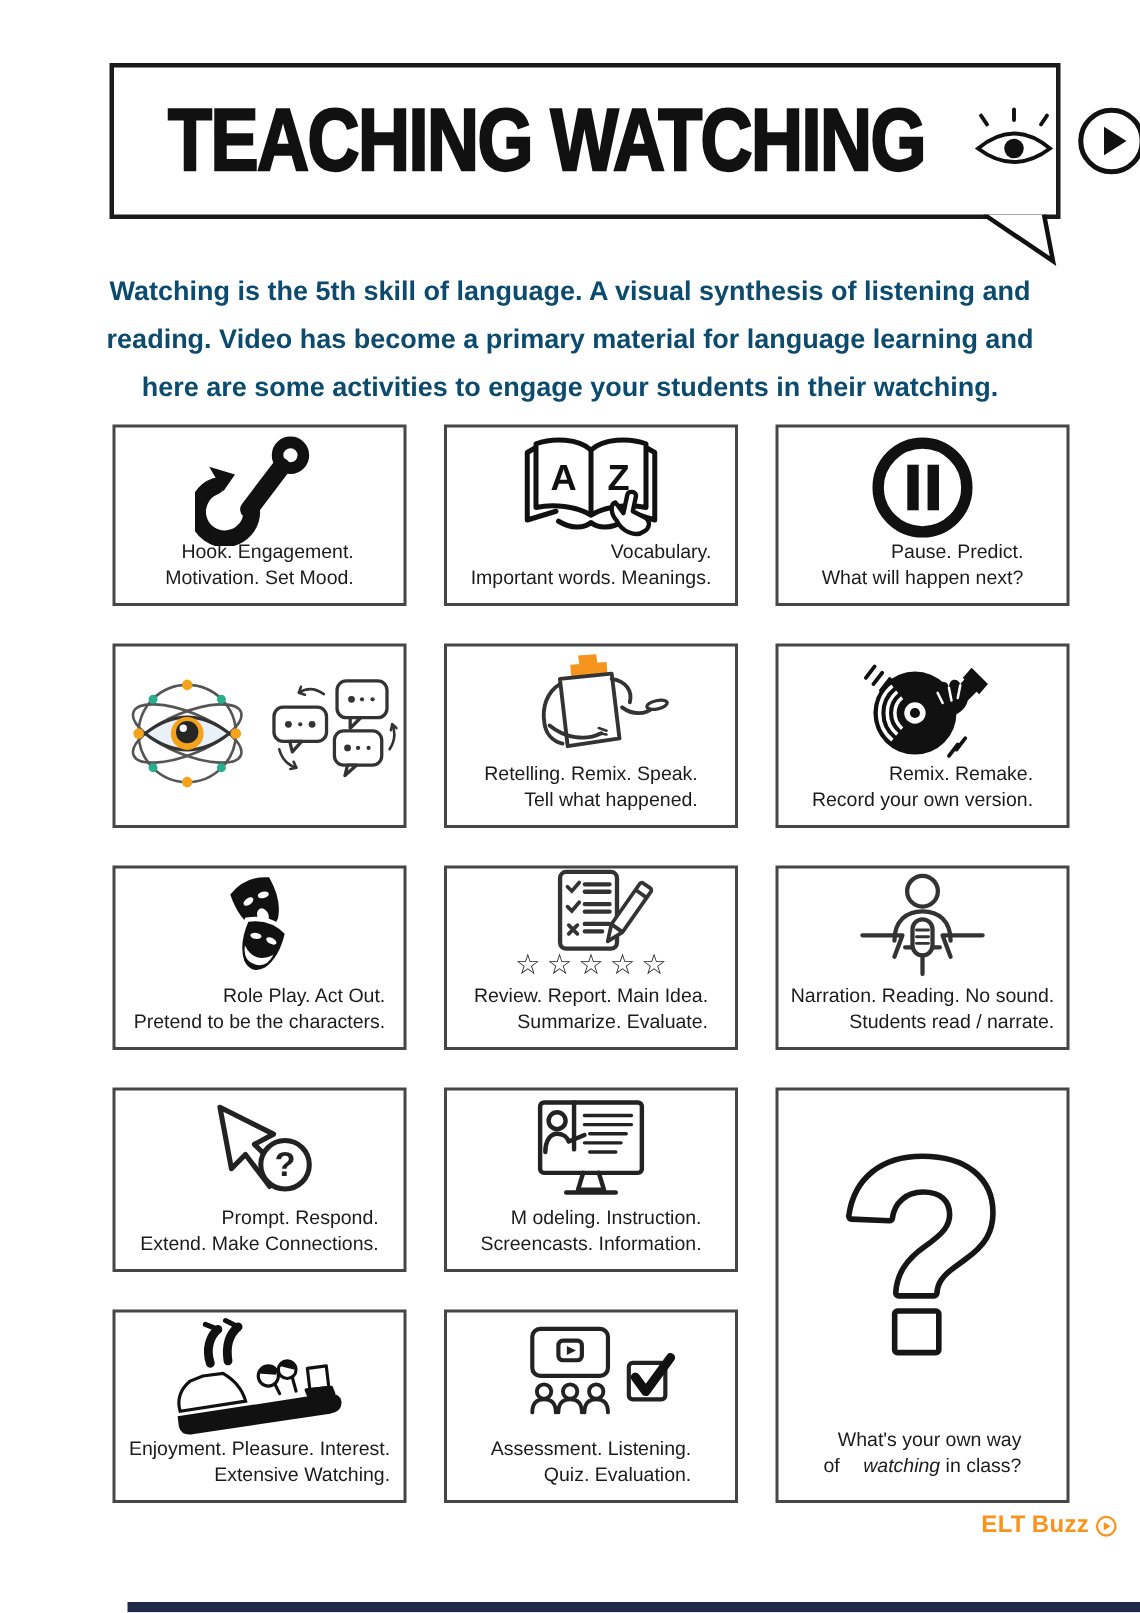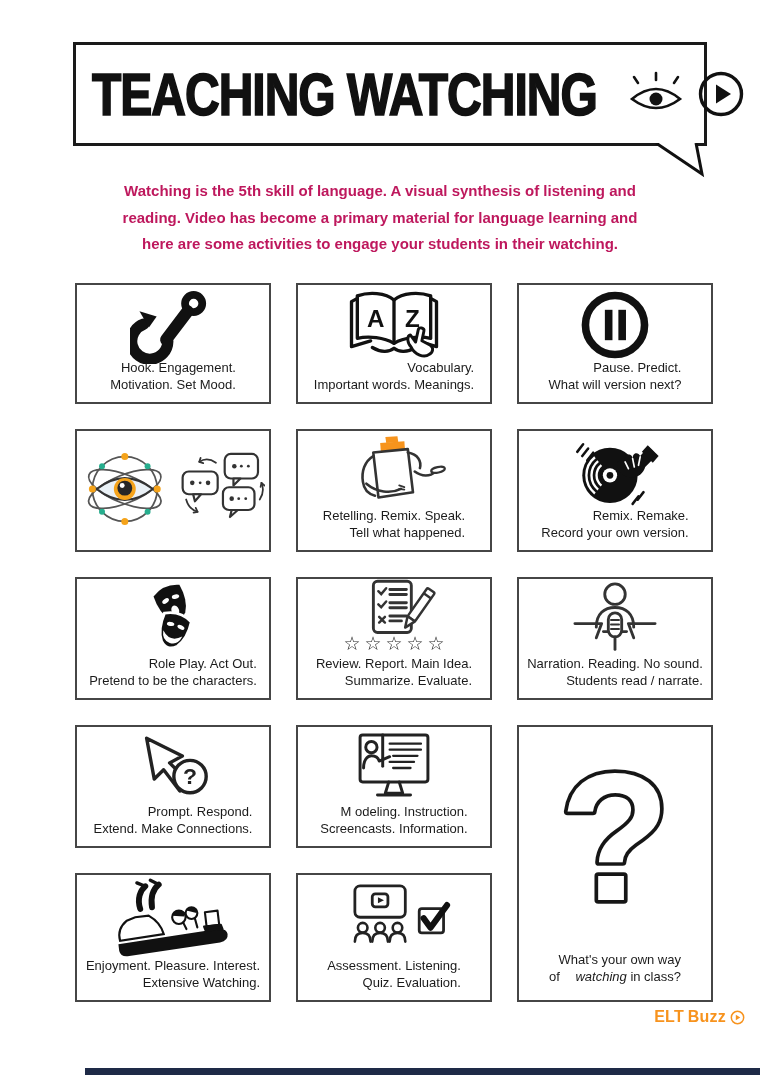--- a/index.html
+++ b/index.html
@@ -2,30 +2,30 @@
 <html><head>
 <meta charset="utf-8">
 <style>
   html,body{margin:0;padding:0;background:#ffffff;}
   body{font-family:"Liberation Sans","DejaVu Sans",sans-serif;color:#111;}
   #page{position:relative;width:760px;height:1075px;background:#fff;overflow:hidden;}
 
   
   .bubble{position:absolute;left:73px;top:42px;width:634px;height:104px;
     border:3px solid #1a1a1a;box-sizing:border-box;background:#fff;
-    display:flex;align-items:center;padding:0 16px;gap:30px;}
+    display:flex;align-items:center;padding:0 36px;gap:30px;}
   .title{display:inline-block;font-size:48px;font-weight:bold;letter-spacing:-1px;
     transform:scaleY(1.22);transform-origin:center;white-space:nowrap;
     -webkit-text-stroke:1.4px #111;}
   .hdr-icons{margin-left:auto;display:flex;align-items:center;gap:12px;}
   .tail{position:absolute;left:650px;top:143px;}
 
   
   .intro{position:absolute;left:30px;top:178px;width:700px;text-align:center;
-    font-size:15px;font-weight:bold;line-height:1.78;color:#be185d;}
+    font-size:18px;font-weight:bold;line-height:1.78;color:#0c4a6e;}
   .intro div{white-space:nowrap;}
 
   
   .grid{position:absolute;left:75px;top:283px;display:grid;
     grid-template-columns:196px 196px 196px;
     grid-template-rows:121px 123px 123px 123px 129px;
     column-gap:25px;row-gap:25px;}
   .card{background:#fff;border:2px solid #464646;box-sizing:border-box;
     display:flex;flex-direction:column;align-items:center;justify-content:flex-end;
     padding:6px 4px 9px 4px;}
@@ -130,21 +130,21 @@
     <div class="card">
       <div class="icon-wrap">
         <svg width="76" height="76" viewBox="0 0 90 90">
           <circle cx="45" cy="45" r="35" fill="none" stroke="#111" stroke-width="9"></circle>
           <rect x="33" y="27" width="9" height="36" fill="#111"></rect>
           <rect x="49" y="27" width="9" height="36" fill="#111"></rect>
         </svg>
       </div>
       <div class="caption">
         <span class="cap-line">Pause. Predict.</span>
-        <span class="cap-line">What will version next?</span>
+        <span class="cap-line">What will happen next?</span>
       </div>
     </div>
 
     <div class="card">
       <div class="icon-wrap">
         <svg width="184" height="88" viewBox="0 0 210 100">
           <g transform="translate(50,50)">
             <ellipse rx="44" ry="16" fill="none" stroke="#555" stroke-width="2" transform="rotate(-22)"></ellipse>
             <ellipse rx="44" ry="16" fill="none" stroke="#555" stroke-width="2" transform="rotate(22)"></ellipse>
             <circle r="37" fill="none" stroke="#555" stroke-width="2"></circle>

